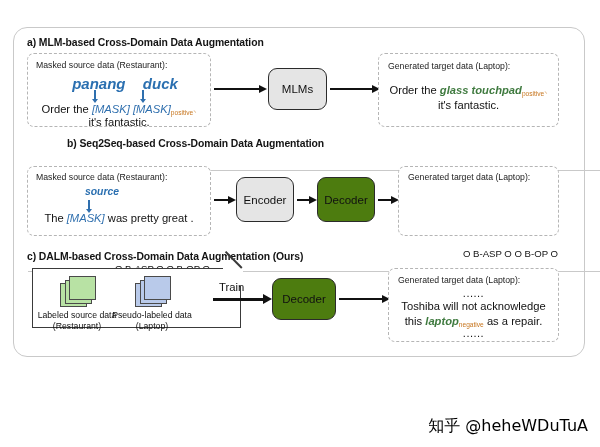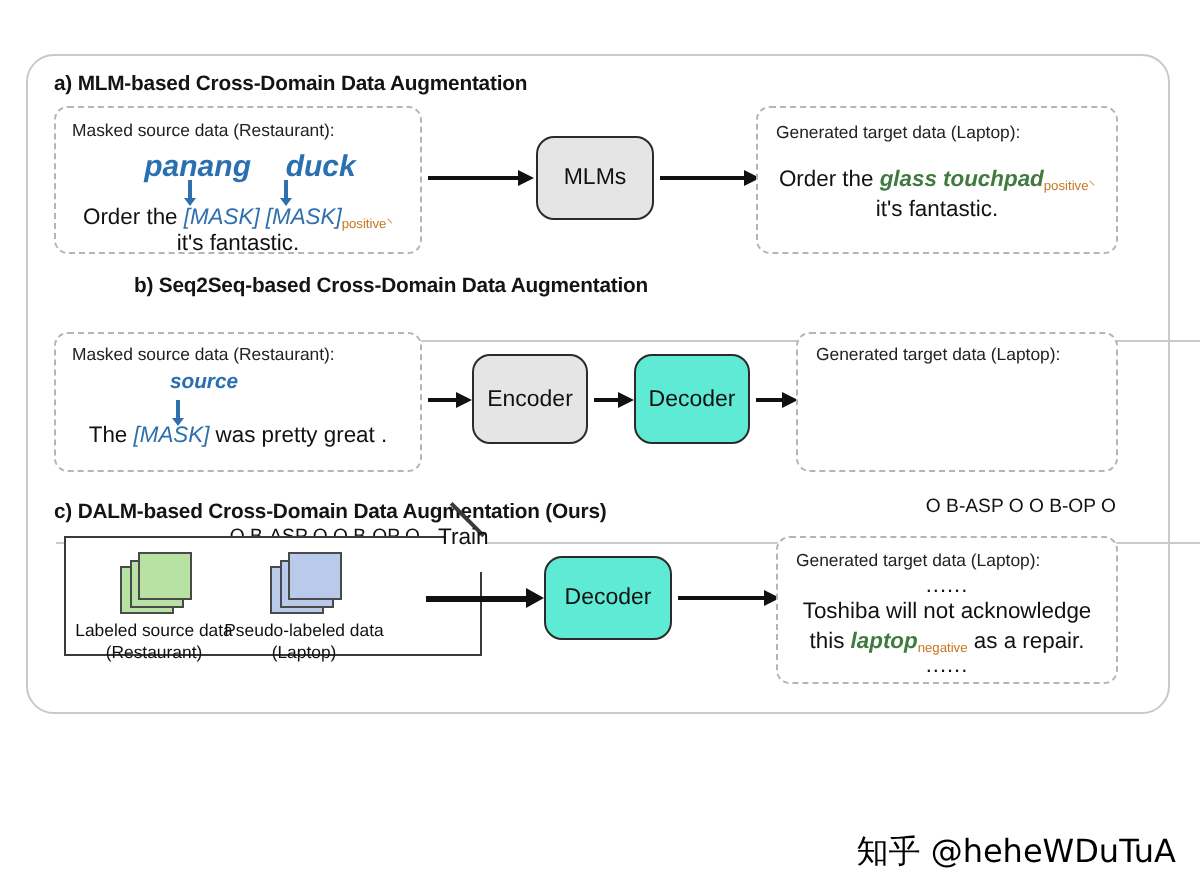--- a/index.html
+++ b/index.html
@@ -105,21 +105,21 @@
     border:1.6px solid #2b2b2b;
     border-radius:9px;
     box-sizing:border-box;
     display:flex;
     align-items:center;
     justify-content:center;
     font-size:11.5px;
     color:#111;
   }
   .pbox.cream{ background:#e5e5e5; }
-  .pbox.orange{ background:#5eead4;text-align:center; }
+  .pbox.orange{ background:#4d7c0f;text-align:center; }
 
   
   .arrow{
     position:absolute;
     height:2.4px;
     background:#111;
   }
   .arrow::after{
     content:"";
     position:absolute;
@@ -304,21 +304,21 @@
     <div class="stack-label" style="left:-11px; top:41px;">Labeled source data (Restaurant)</div>
 
     <div class="stack" style="left:98px; top:7px;">
       <div class="card b c3"></div>
       <div class="card b c2"></div>
       <div class="card b c1"></div>
     </div>
     <div class="stack-label" style="left:64px; top:41px;">Pseudo-labeled data (Laptop)</div>
   </div>
 
-  <div class="train-label" style="left:219px; top:263px;">Train</div>
+  <div class="train-label" style="left:219px; top:281px;">Train</div>
   <div class="arrow thick" style="left:213px; top:298px; width:51px;"></div>
 
   <div class="pbox orange" style="left:272px; top:278px; width:64px; height:42px;">
     <span>Decoder</span>
   </div>
 
   <div class="arrow" style="left:339px; top:298px; width:44px;"></div>
 
   <div class="dbox" style="left:388px; top:268px; width:171px; height:74px;">
     <div class="dbox-label" style="left:9px; top:6px;">Generated target data (Laptop):</div>

